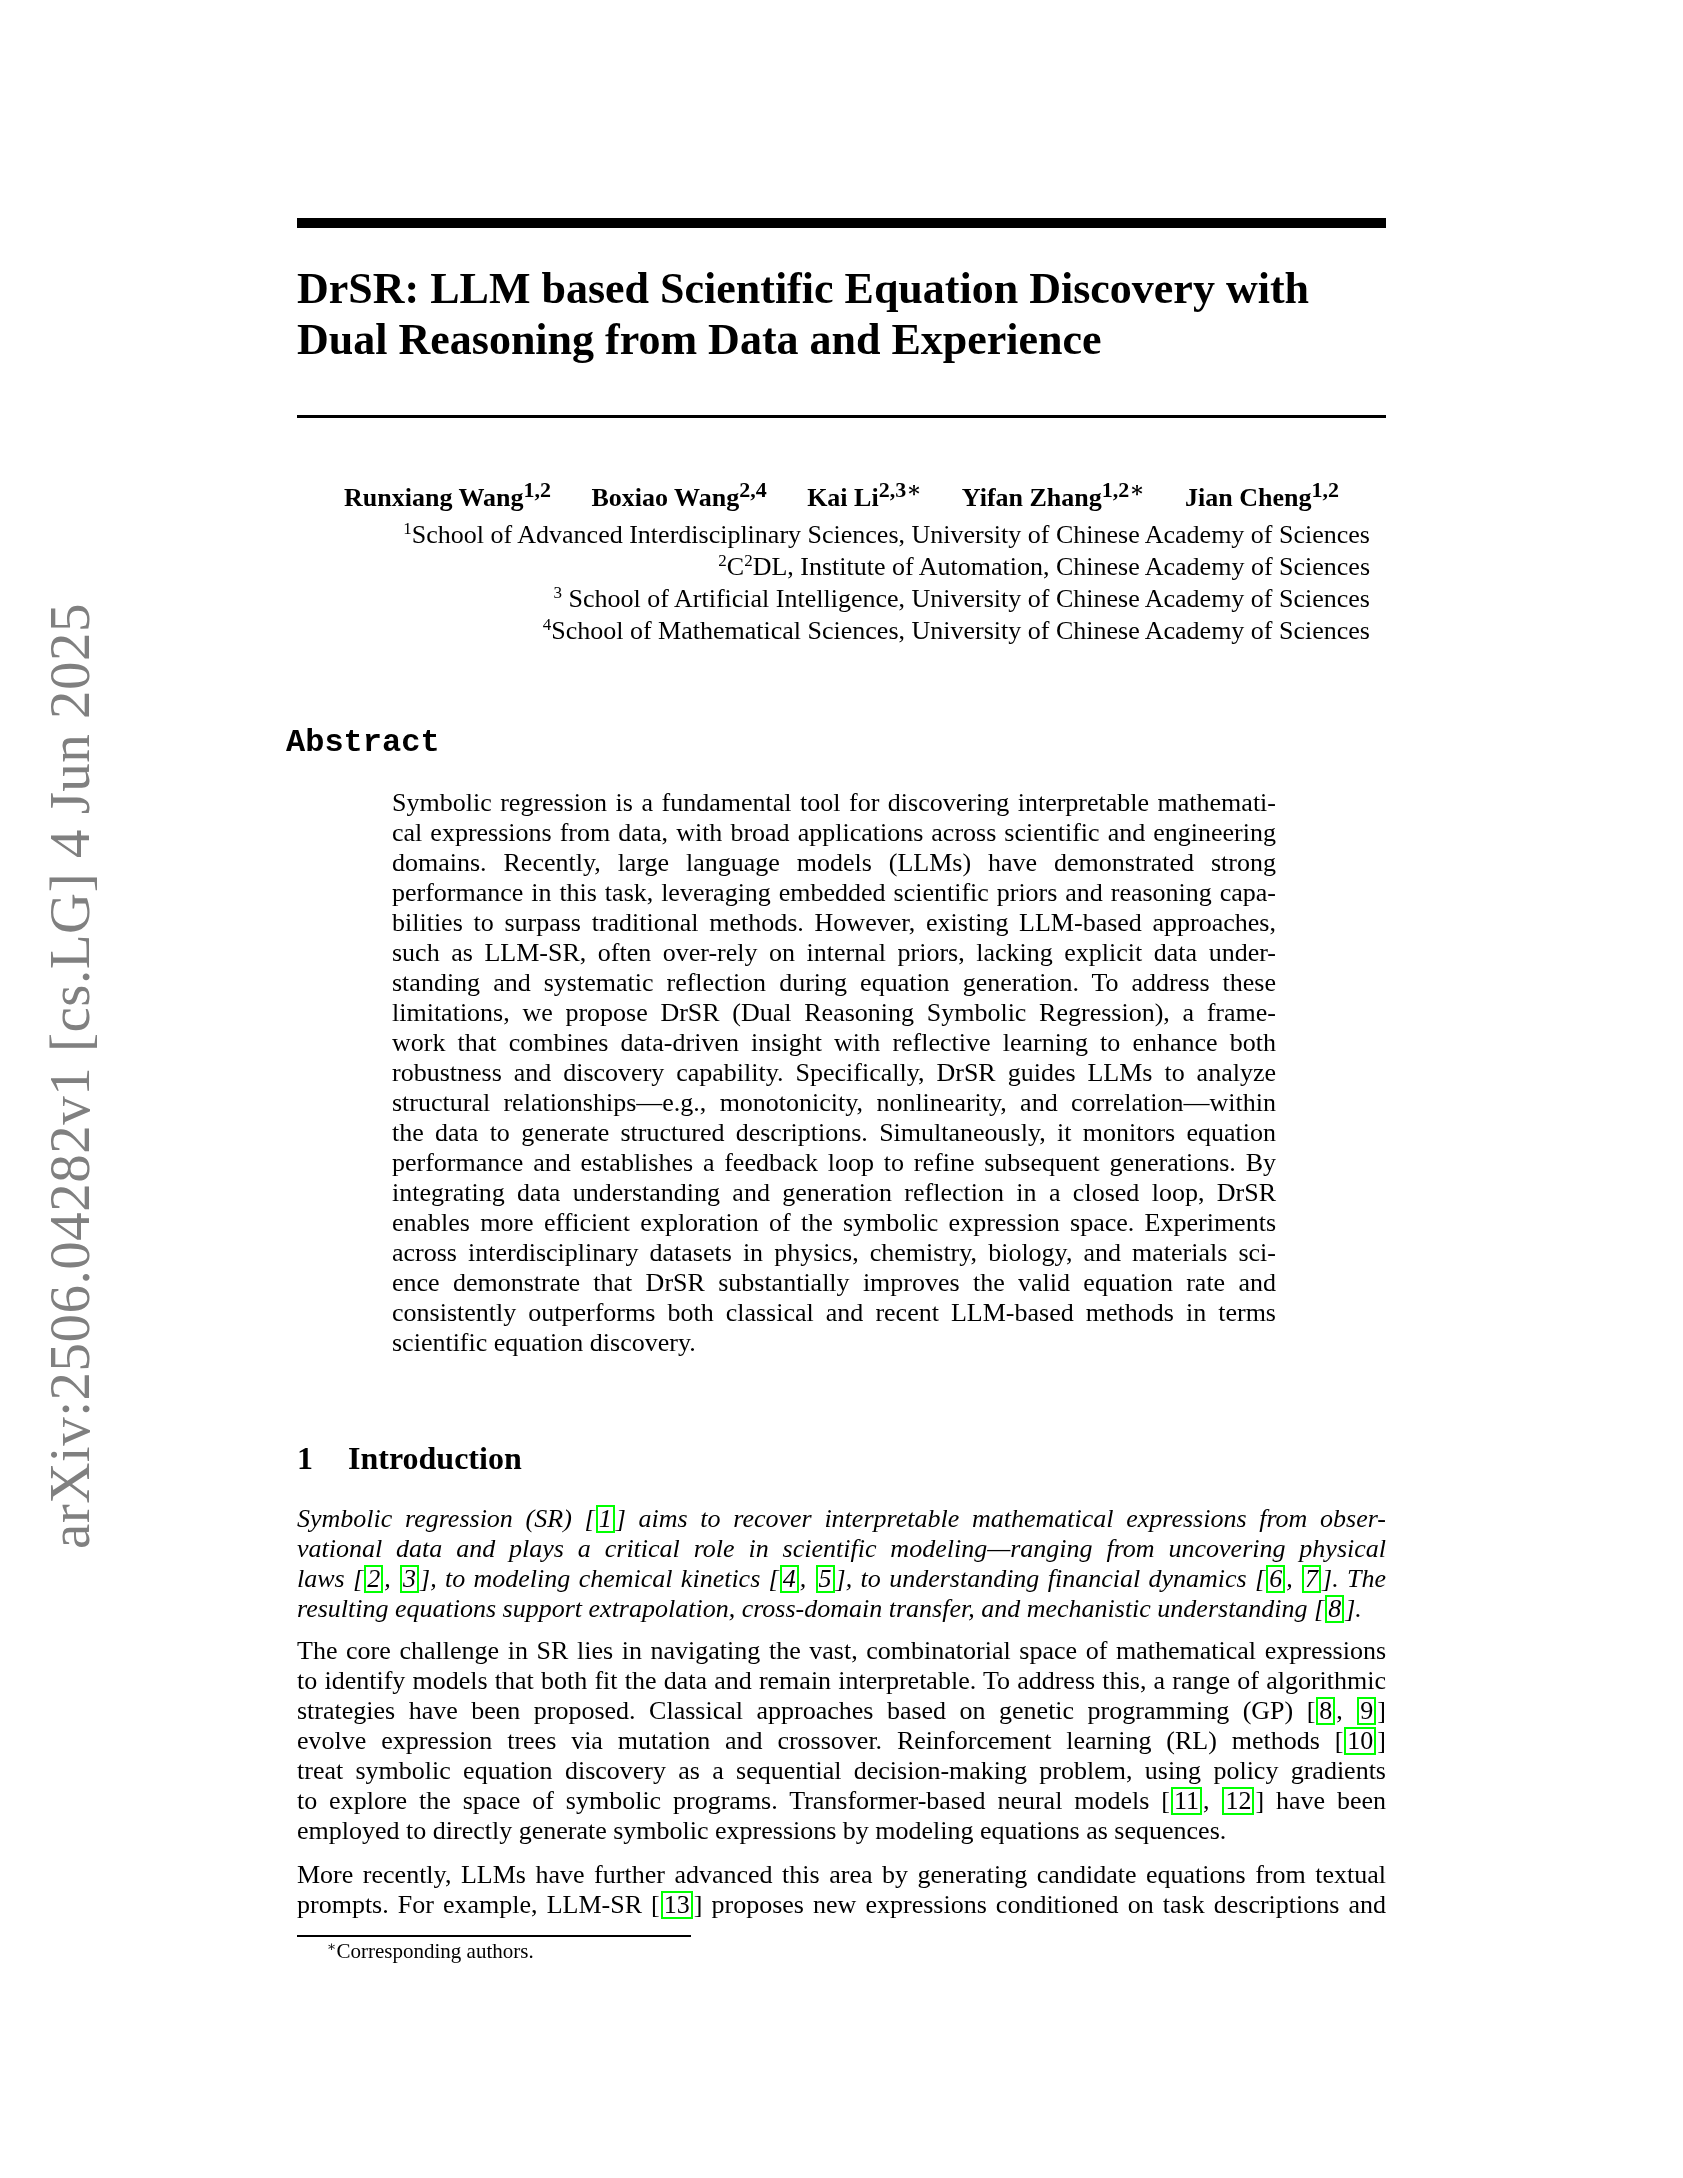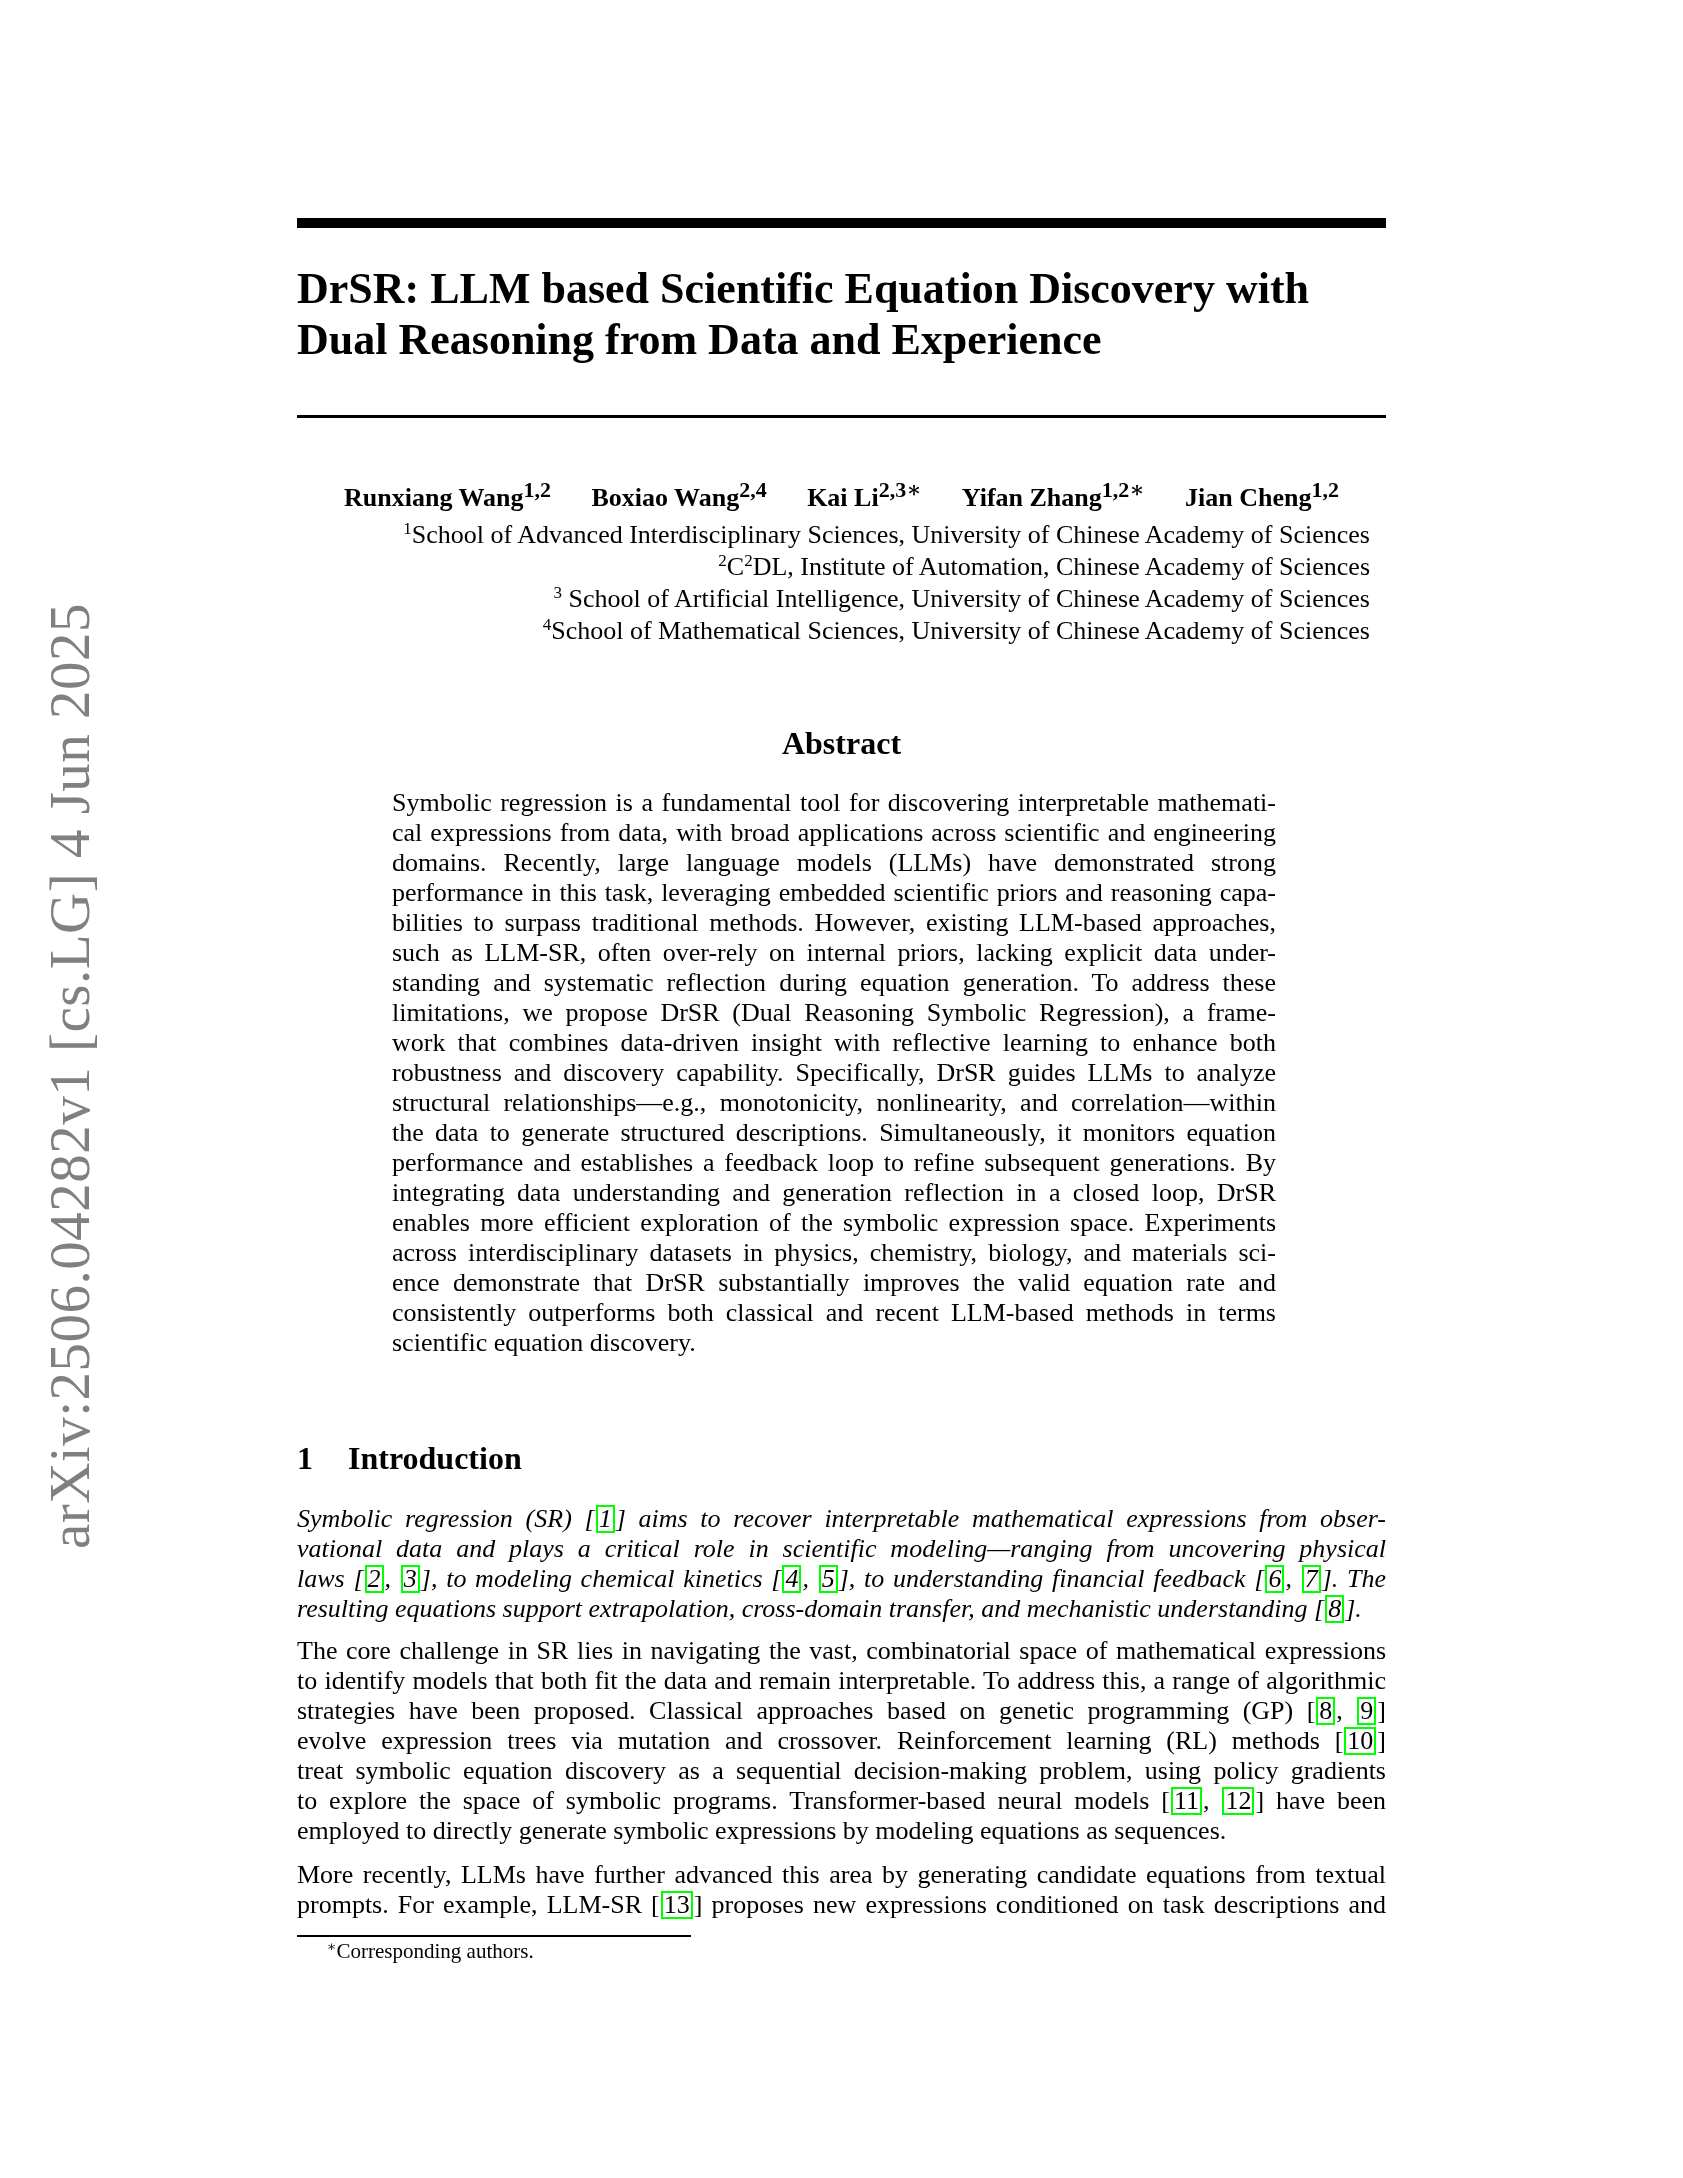--- a/index.html
+++ b/index.html
@@ -20,22 +20,22 @@
     white-space: nowrap;
   }
   .authors .author { margin: 0 17px; }
   .authors sup { font-size: 22px; font-weight: bold; vertical-align: 9px; line-height: 0; }
   .affils {
     position: absolute; left: 281px; width: 1089px; top: 519px;
     text-align: right; font-size: 26px; line-height: 32px;
   }
   .affils sup { font-size: 17px; vertical-align: 9px; line-height: 0; }
   .abstract-heading {
-    position: absolute; left: 297px; width: 1089px; top: 723px;
-    text-align: center; font-weight: bold; font-size: 32px; line-height: 40px;
+    position: absolute; left: 286px; width: 1089px; top: 723px;
+    font-weight: bold; font-size: 32px; line-height: 40px; font-family: Liberation Mono, monospace;
   }
   .abstract {
     position: absolute; left: 392px; width: 884px; top: 788px;
     font-size: 26px; line-height: 30px; text-align: justify;
   }
   .abstract .line, .para .line {
     display: block; text-align: justify; text-align-last: justify; white-space: nowrap;
   }
   .abstract .line.last, .para .line.last { text-align-last: left; }
   .section-heading {
@@ -117,21 +117,21 @@
   <span class="line last">scientific equation discovery.</span>
 </div>
 
 <div class="section-heading">
   <span class="num">1</span><span>Introduction</span>
 </div>
 
 <div class="para p1">
   <span class="line"><span>Symbolic regression (SR) [</span><span class="cite">1</span><span>] aims to recover interpretable mathematical expressions from obser-</span></span>
   <span class="line">vational data and plays a critical role in scientific modeling—ranging from uncovering physical</span>
-  <span class="line"><span>laws [</span><span class="cite">2</span><span>, </span><span class="cite">3</span><span>], to modeling chemical kinetics [</span><span class="cite">4</span><span>, </span><span class="cite">5</span><span>], to understanding financial feedback [</span><span class="cite">6</span><span>, </span><span class="cite">7</span><span>]. The</span></span>
+  <span class="line"><span>laws [</span><span class="cite">2</span><span>, </span><span class="cite">3</span><span>], to modeling chemical kinetics [</span><span class="cite">4</span><span>, </span><span class="cite">5</span><span>], to understanding financial dynamics [</span><span class="cite">6</span><span>, </span><span class="cite">7</span><span>]. The</span></span>
   <span class="line last"><span>resulting equations support extrapolation, cross-domain transfer, and mechanistic understanding [</span><span class="cite">8</span><span>].</span></span>
 </div>
 
 <div class="para p2">
   <span class="line">The core challenge in SR lies in navigating the vast, combinatorial space of mathematical expressions</span>
   <span class="line">to identify models that both fit the data and remain interpretable. To address this, a range of algorithmic</span>
   <span class="line"><span>strategies have been proposed.  Classical approaches based on genetic programming (GP) [</span><span class="cite">8</span><span>, </span><span class="cite">9</span><span>]</span></span>
   <span class="line"><span>evolve expression trees via mutation and crossover.  Reinforcement learning (RL) methods [</span><span class="cite">10</span><span>]</span></span>
   <span class="line">treat symbolic equation discovery as a sequential decision-making problem, using policy gradients</span>
   <span class="line"><span>to explore the space of symbolic programs.  Transformer-based neural models [</span><span class="cite">11</span><span>, </span><span class="cite">12</span><span>] have been</span></span>

